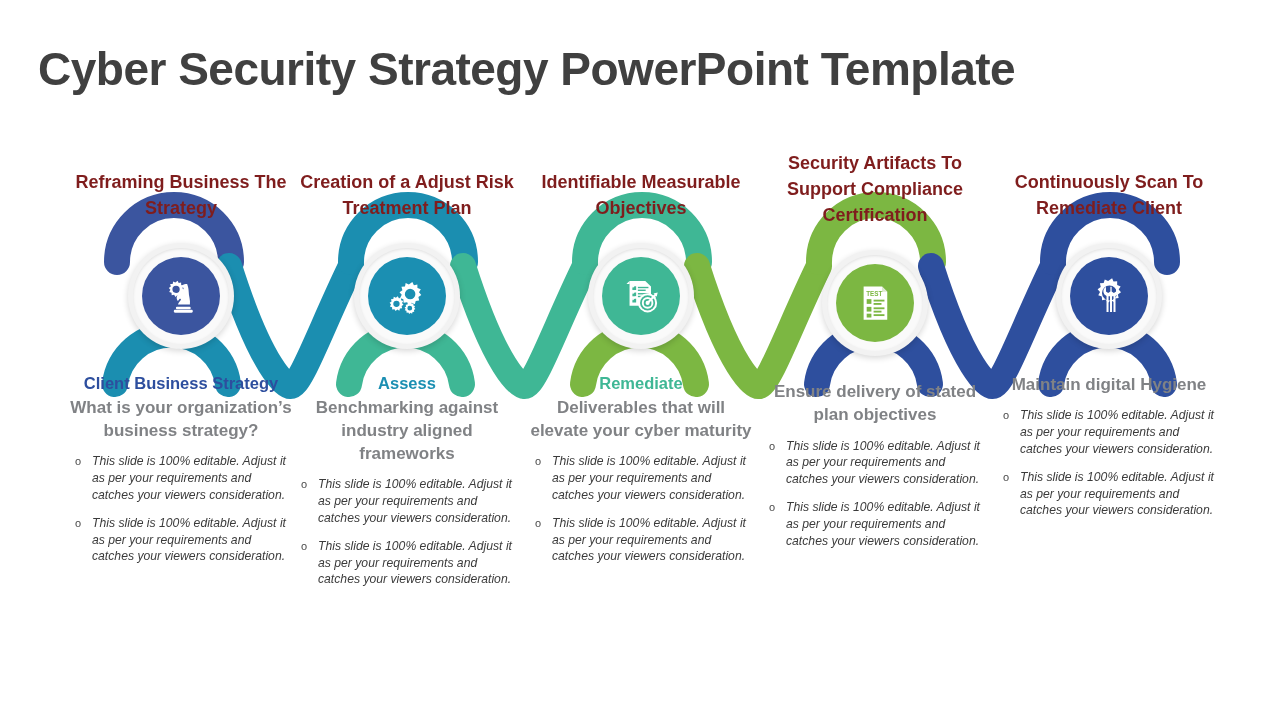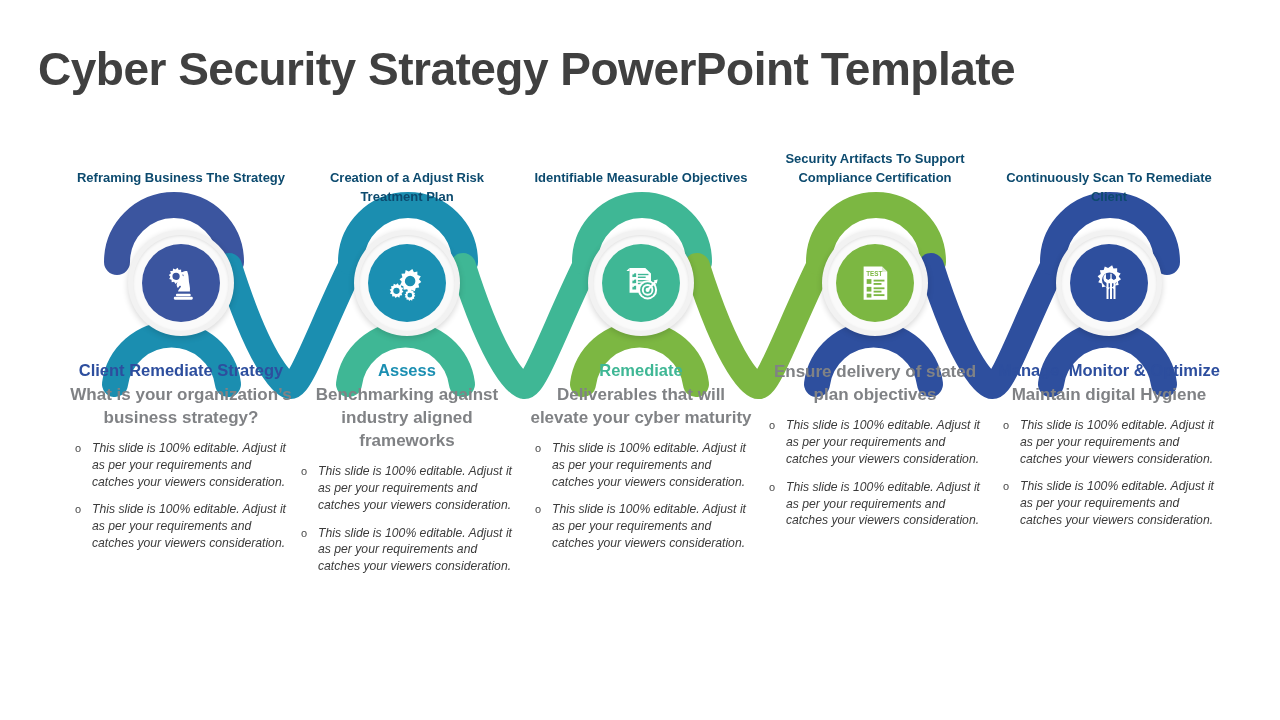--- a/index.html
+++ b/index.html
@@ -32,23 +32,23 @@
     pointer-events:none;
   }
   
   .stage{
     position:absolute;
     top:150px;
     width:234px;
     text-align:center;
   }
   .stage-top-label{
-    font-size:13px;
+    font-size:18px;
     font-weight:bold;
-    color:#0c4a6e;
+    color:#7f1d1d;
     line-height:1.45;
     min-height:58px;
     padding:0 8px;
     box-sizing:border-box;
   }
   .stage-top-label.three-line{
     padding-top:0px;
   }
   .stage-top-label.two-line{
     padding-top:19px;
@@ -171,21 +171,21 @@
           <g fill="#ffffff">
             <path d="M20.5 8.2l1.1 2.3 2.5-.5.1 2.6 2.4.9-1.3 2.2 1.7 1.9-2.1 1.5.6 2.5-2.5.3-.6 2.5-2.3-1.1-1.9 1.7-1.4-2.2-2.5.4-.2-2.6-2.4-.8 1.2-2.3-1.6-1.9 2.1-1.5-.7-2.5 2.6-.2.5-2.5 2.3 1zM18.8 13.2a3.8 3.8 0 1 0 .1 7.6 3.8 3.8 0 0 0-.1-7.6z"></path>
             <path d="M30.4 11.6c-2.6-.6-4.7.5-6.3 2.2l.8 1 1.4.4.5 1.5-.9.8-1.3-.3c-.9 1.3-1.7 2.6-2.8 3.8-1.2 1.3-2.1 2.7-2.3 4.5-.1 1.4.3 2.6 1.3 3.6l1.6-1.9c.3-.4.8-.5 1.2-.2.4.3.5.8.2 1.2l-2 2.5c-.5.7-.8 1.4-.9 2.2h12.4c.2-2.3.1-4.6-.4-6.9-.5-2.3-.8-4.6-.9-7-.1-2.5-.7-4.7-1.6-7.4z"></path>
             <rect x="18.7" y="35.2" width="15.4" height="2.6" rx="1.1"></rect>
             <rect x="16.5" y="38.4" width="19.8" height="3.1" rx="1.2"></rect>
           </g>
         </svg>
       </div>
     </div>
     <div class="stage-body">
-      <div class="stage-heading" style="color:#2d4e9e;">Client Remediate Strategy</div>
+      <div class="stage-heading" style="color:#2d4e9e;">Client Business Strategy</div>
       <div class="stage-sub">What is your organization’s business strategy?</div>
       <ul class="bullets">
         <li><span class="bullet-mark">o</span><span>This slide is 100% editable. Adjust it as per your requirements and catches your viewers consideration.</span></li>
         <li><span class="bullet-mark">o</span><span>This slide is 100% editable. Adjust it as per your requirements and catches your viewers consideration.</span></li>
       </ul>
     </div>
   </div>
 
   <div class="stage" style="left:290px;">
     <div class="stage-top-label two-line">Creation of a Adjust Risk Treatment Plan</div>
@@ -298,21 +298,20 @@
       <div class="disc" style="background:#2e4f9e;">
         <svg width="44" height="44" viewBox="0 0 48 48">
           <g fill="#ffffff">
             <path d="M27.4 4.6l1.5 3.7 4-.4v4.1l3.8 1.6-2.2 3.4 2.6 3-3.4 2.3.8 4-4 .4-1.1 3.9-3.6-1.9-3 2.6-2.3-3.4-4 .6-.4-4-3.8-1.4 1.9-3.6-2.6-3 3.4-2.3-.9-4 4.1-.4 1.2-3.9 3.6 1.8zM24.5 12.5a8.2 8.2 0 1 0 .1 16.4 8.2 8.2 0 0 0-.1-16.4z"></path>
             <path d="M20.7 13.9c-2.3 1.3-3.4 4.1-2.6 6.6.5 1.6 1.7 2.8 3.2 3.4v17.6h2.2V24.4h1.6v17.1h2.2V24.4h1.6v17.1h2.2V23.9c1.5-.6 2.7-1.8 3.2-3.4.8-2.5-.3-5.3-2.6-6.6v5.2l-2.4 1.6-2.4-1.6v-5.2h-1.4v5.2l-2.4 1.6-2.4-1.6z"></path>
           </g>
         </svg>
       </div>
     </div>
     <div class="stage-body">
-      <div class="stage-heading" style="color:#2d4e9e;">Manage, Monitor &amp; Optimize</div>
       <div class="stage-sub">Maintain digital Hygiene</div>
       <ul class="bullets">
         <li><span class="bullet-mark">o</span><span>This slide is 100% editable. Adjust it as per your requirements and catches your viewers consideration.</span></li>
         <li><span class="bullet-mark">o</span><span>This slide is 100% editable. Adjust it as per your requirements and catches your viewers consideration.</span></li>
       </ul>
     </div>
   </div>
 
 </div>
 

